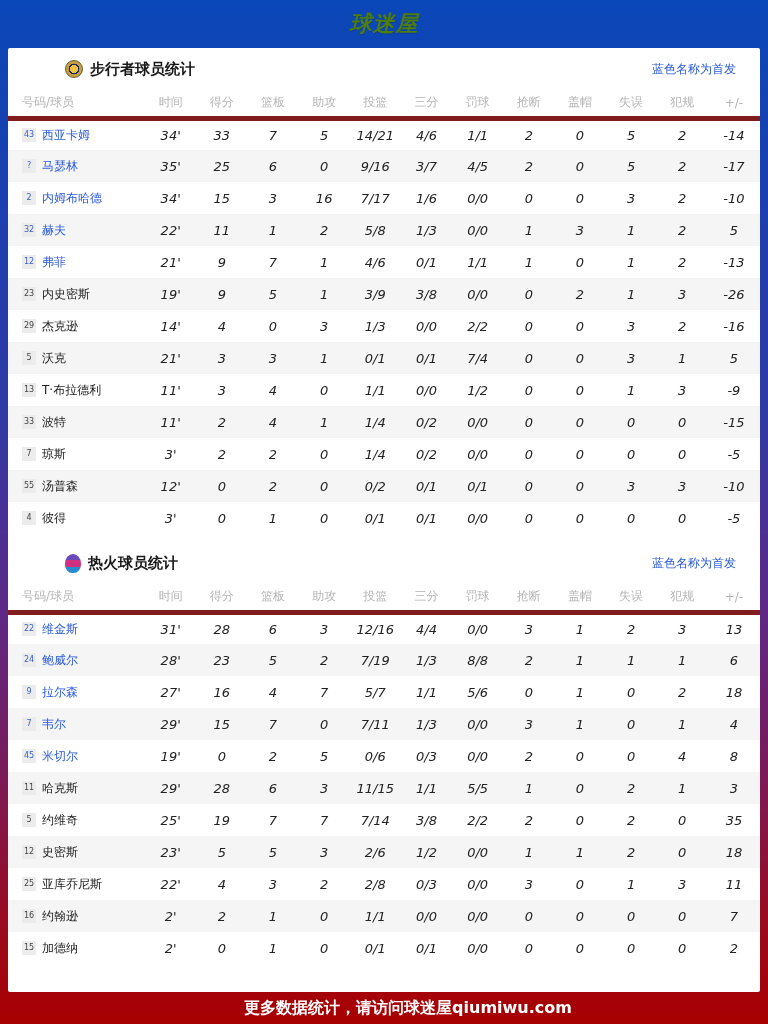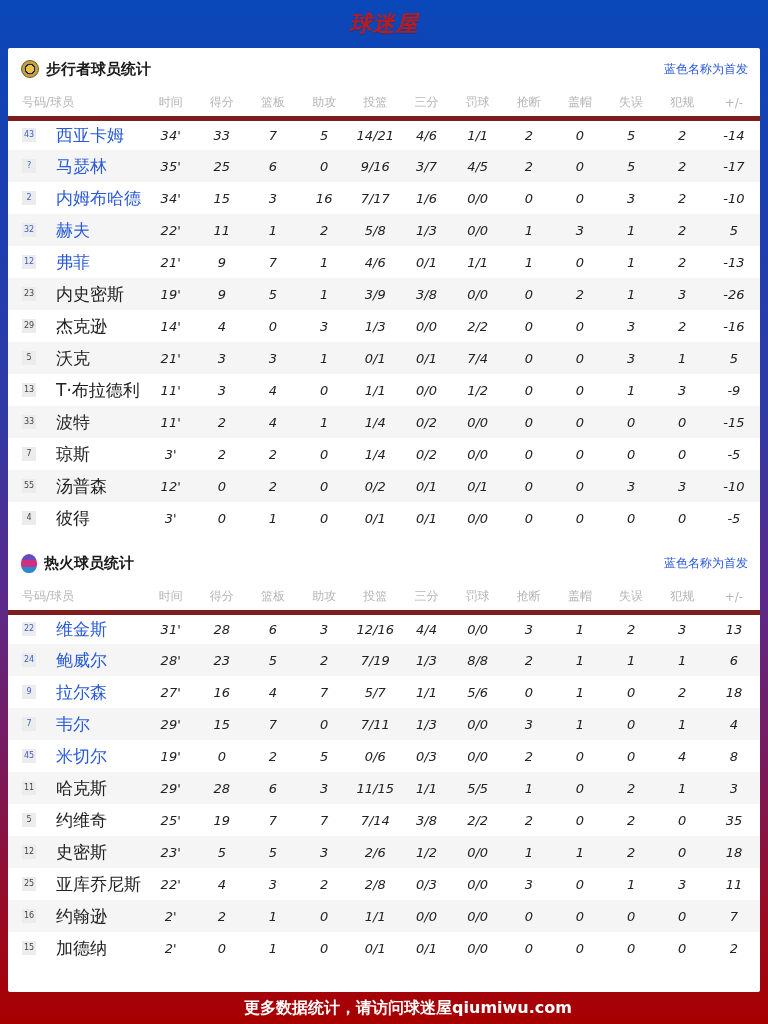--- a/index.html
+++ b/index.html
@@ -7,36 +7,37 @@
     body {
       font-family: "DejaVu Sans", "Liberation Sans", sans-serif;
       background: linear-gradient(180deg, #0a47b8 0%, #1a3fb0 18%, #2f3aa5 40%, #5a2a8a 58%, #7a1a5a 75%, #9a0a20 90%, #a80000 100%);
       position: relative;
     }
     .header {
       height: 48px;
       display: flex; align-items: center; justify-content: center;
     }
     .logo {
-      color: #b91c1c;
+      color: #4d7c0f;
       font-size: 22px; font-weight: bold; font-style: italic;
       letter-spacing: 1px;
       text-shadow: 0 1px 0 rgba(0,0,0,0.15);
     }
     .card {
       position: absolute;
       left: 8px; right: 8px; top: 48px;
       height: 944px;
       background: #ffffff;
       border-radius: 2px;
     }
     .section-head {
       height: 42px;
       display: flex; align-items: center; justify-content: space-between;
-      padding: 0 12px 0 13px;
+      padding: 0 24px 0 13px;
+      margin-left: 44px;
     }
     .section-title {
       display: flex; align-items: center; gap: 7px;
       font-size: 15px; font-weight: bold; color: #1a1a1a;
     }
     .team-icon {
       width: 18px; height: 18px; border-radius: 50%;
       display: inline-block; position: relative;
     }
     .pacers-icon {
@@ -74,26 +75,26 @@
     td.col-player {
       text-align: left; padding-left: 14px;
       font-style: normal;
     }
     .jersey {
       display: inline-block;
       min-width: 14px; height: 14px;
       background: #ececec;
       font-size: 8px; line-height: 14px;
       text-align: center; color: #444;
-      margin-right: 20px; vertical-align: middle;
+      margin-right: 6px; vertical-align: middle;
       font-style: normal;
     }
     .jersey.starter { color: #3a60d0; }
     .pname {
-      font-size: 17px; color: #222; vertical-align: middle;
+      font-size: 12px; color: #222; vertical-align: middle;
     }
     .pname.starter { color: #2a5ad8; }
     .footer {
       position: absolute; left: 0; right: 0; bottom: 0;
       height: 32px;
       display: flex; align-items: center; justify-content: center;
       color: #ffffff; font-size: 16px; font-weight: bold; margin-left: 48px;
     }
     .section2 { margin-top: 8px; }
   </style>

